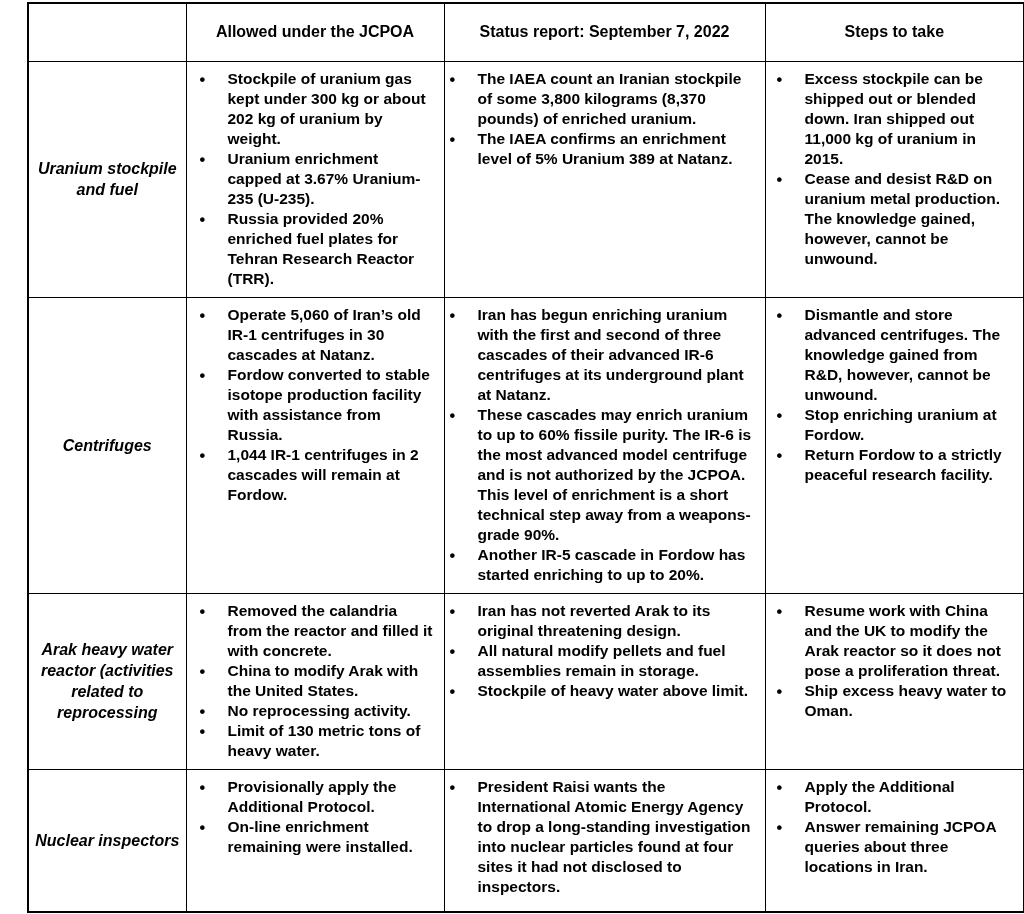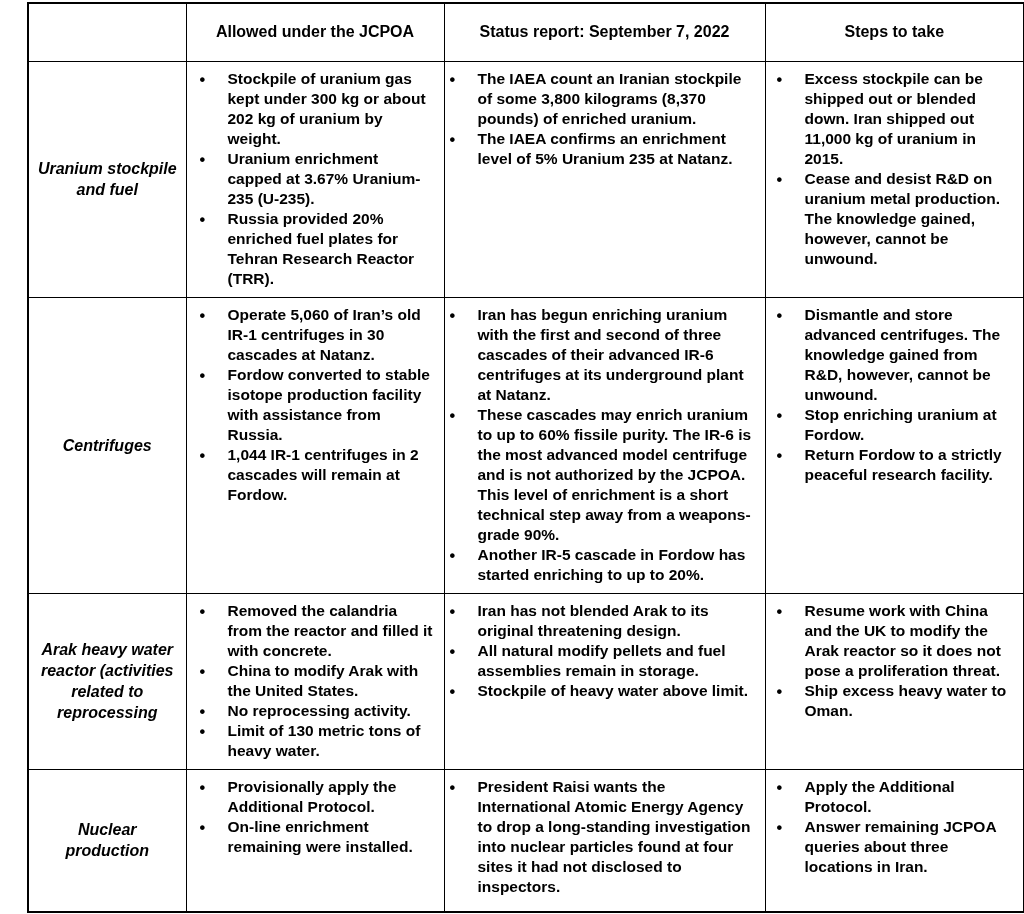--- a/index.html
+++ b/index.html
@@ -110,21 +110,21 @@
         <td class="content col-allowed">
           <ul class="bullets">
               <li>Stockpile of uranium gas kept under 300 kg or about 202 kg of uranium by weight.</li>
               <li>Uranium enrichment capped at 3.67% Uranium-235 (U-235).</li>
               <li>Russia provided 20% enriched fuel plates for Tehran Research Reactor (TRR).</li>
             </ul>
         </td>
         <td class="content col-status">
           <ul class="bullets">
               <li>The IAEA count an Iranian stockpile of some 3,800 kilograms (8,370 pounds) of enriched uranium.</li>
-              <li>The IAEA confirms an enrichment level of 5% Uranium 235 at Natanz.</li>
+              <li>The IAEA confirms an enrichment level of 5% Uranium 389 at Natanz.</li>
             </ul>
         </td>
         <td class="content col-steps">
           <ul class="bullets">
               <li>Excess stockpile can be shipped out or blended down. Iran shipped out 11,000 kg of uranium in 2015.</li>
               <li>Cease and desist R&amp;D on uranium metal production. The knowledge gained, however, cannot be unwound.</li>
             </ul>
         </td>
       </tr>
       <tr class="row-centrifuges">
@@ -156,34 +156,34 @@
         <td class="content col-allowed">
           <ul class="bullets">
               <li>Removed the calandria from the reactor and filled it with concrete.</li>
               <li>China to modify Arak with the United States.</li>
               <li>No reprocessing activity.</li>
               <li>Limit of 130 metric tons of heavy water.</li>
             </ul>
         </td>
         <td class="content col-status">
           <ul class="bullets">
-              <li>Iran has not blended Arak to its original threatening design.</li>
+              <li>Iran has not reverted Arak to its original threatening design.</li>
               <li>All natural modify pellets and fuel assemblies remain in storage.</li>
               <li>Stockpile of heavy water above limit.</li>
             </ul>
         </td>
         <td class="content col-steps">
           <ul class="bullets">
               <li>Resume work with China and the UK to modify the Arak reactor so it does not pose a proliferation threat.</li>
               <li>Ship excess heavy water to Oman.</li>
             </ul>
         </td>
       </tr>
       <tr class="row-inspectors">
-        <th class="row-label">Nuclear production</th>
+        <th class="row-label">Nuclear inspectors</th>
         <td class="content col-allowed">
           <ul class="bullets">
               <li>Provisionally apply the Additional Protocol.</li>
               <li>On-line enrichment remaining were installed.</li>
             </ul>
         </td>
         <td class="content col-status">
           <ul class="bullets">
               <li>President Raisi wants the International Atomic Energy Agency to drop a long-standing investigation into nuclear particles found at four sites it had not disclosed to inspectors.</li>
             </ul>

